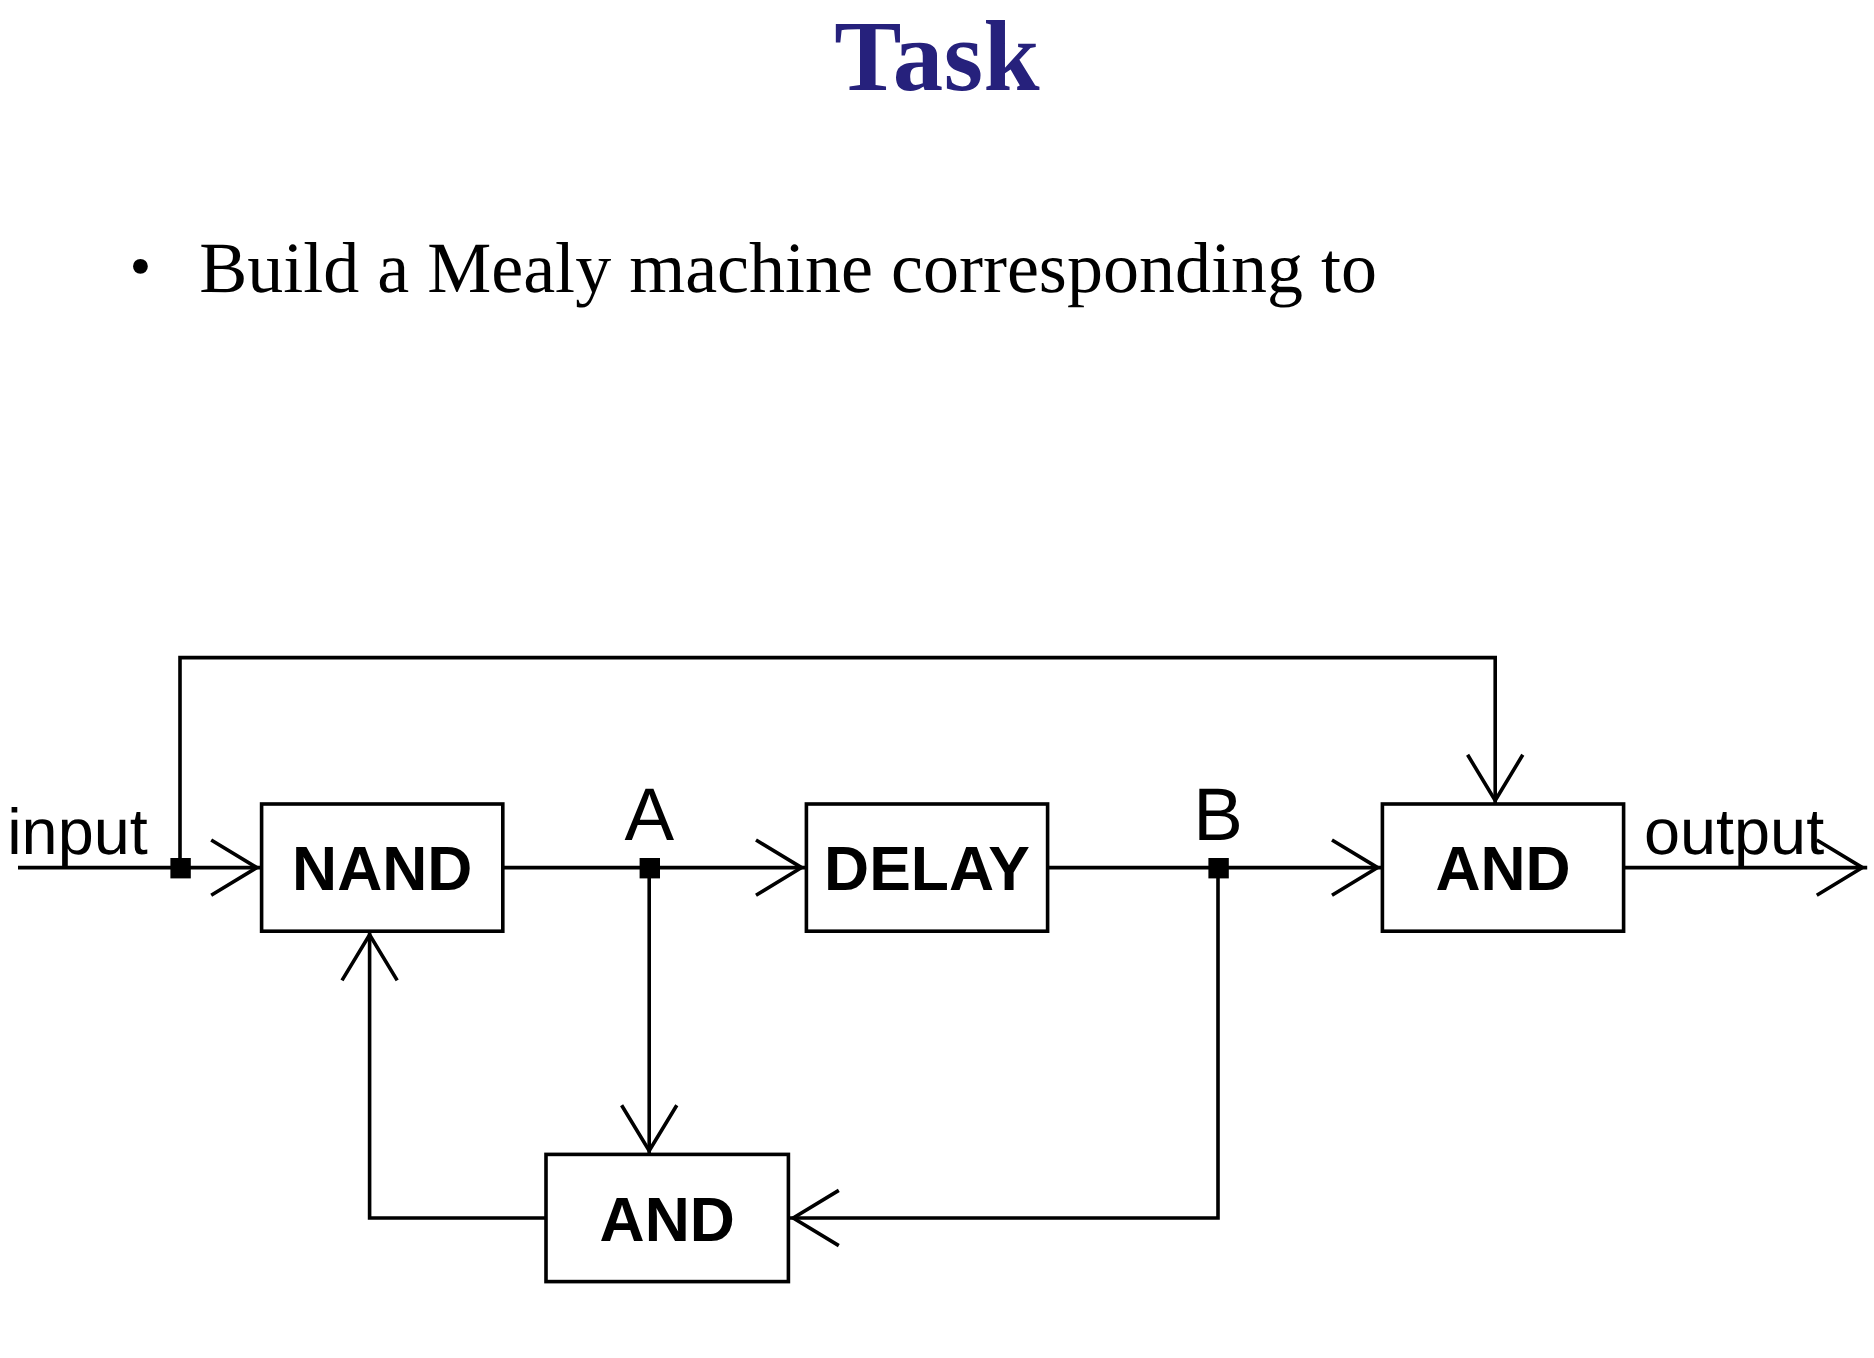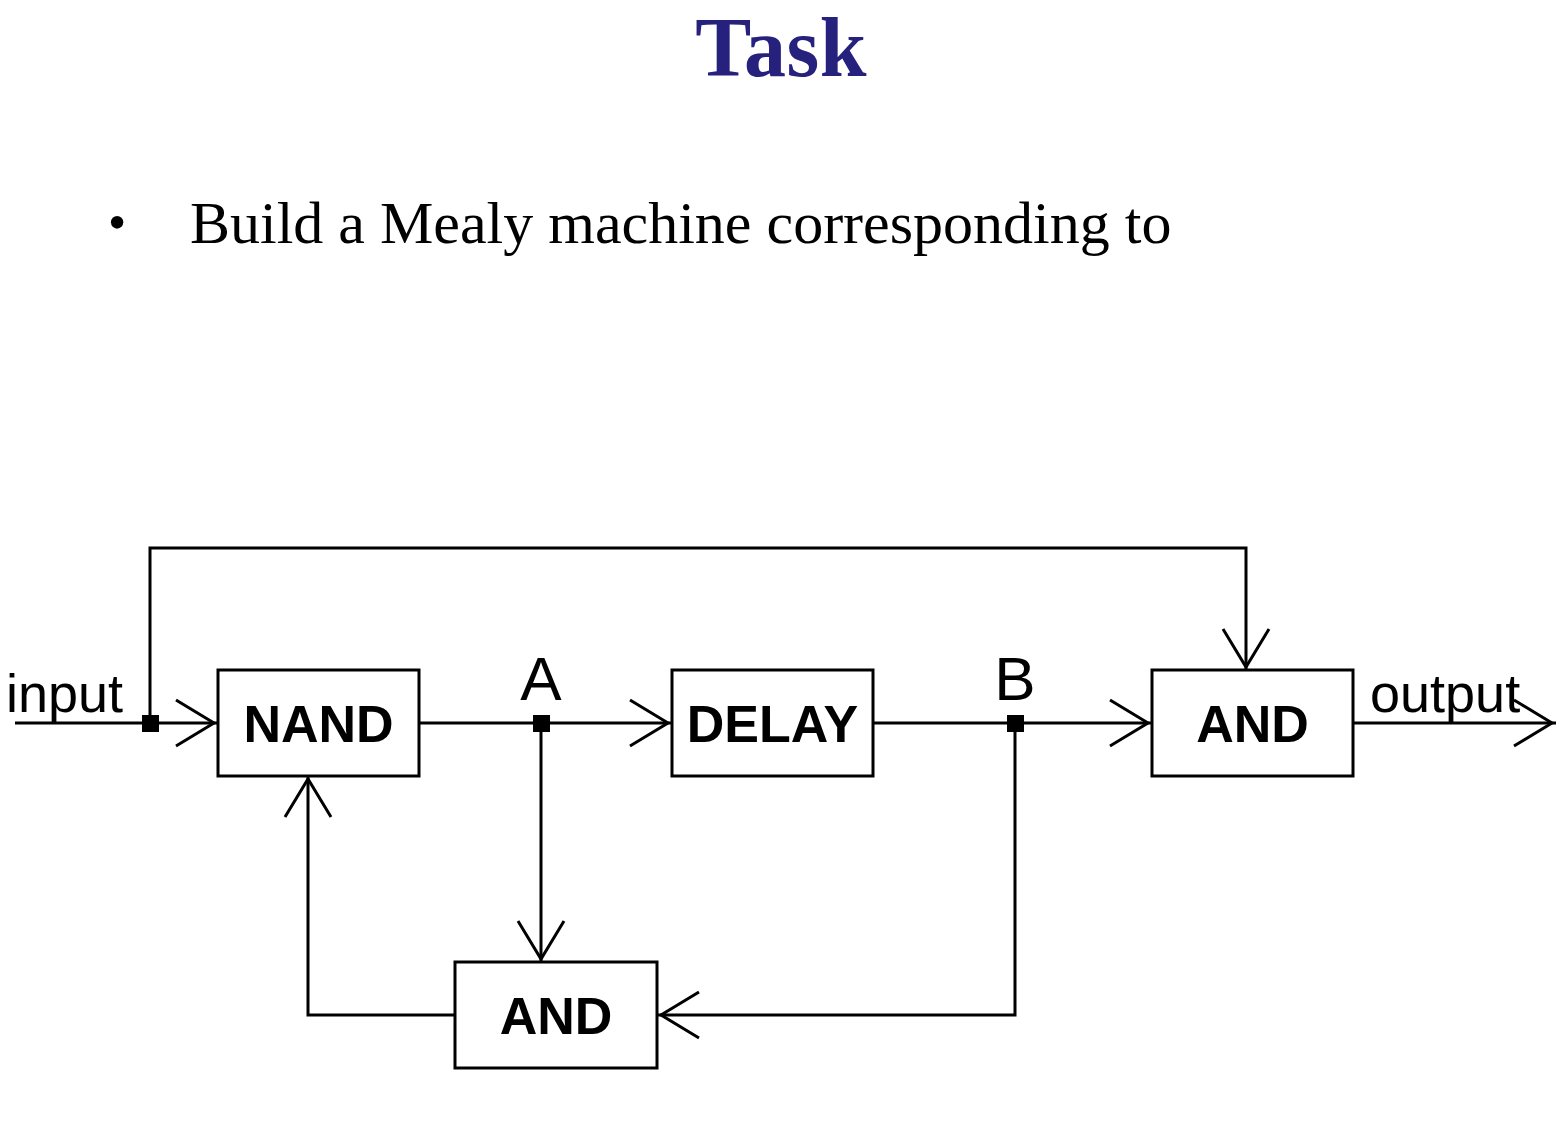--- a/index.html
+++ b/index.html
@@ -54,21 +54,20 @@
     font-size: 52px;
     line-height: 1.36;
     color: #000000;
   }
   .bullet-text {
     flex: 1 1 auto;
   }
   .bullet-text .line {
     display: block;
     white-space: nowrap;
-    margin-left: 24px;
   }
   #circuit {
     position: absolute;
     left: 0;
     top: 0;
     width: 1562px;
     height: 1132px;
   }
   #circuit text.gate-label {
     font-family: "Liberation Sans", sans-serif;

